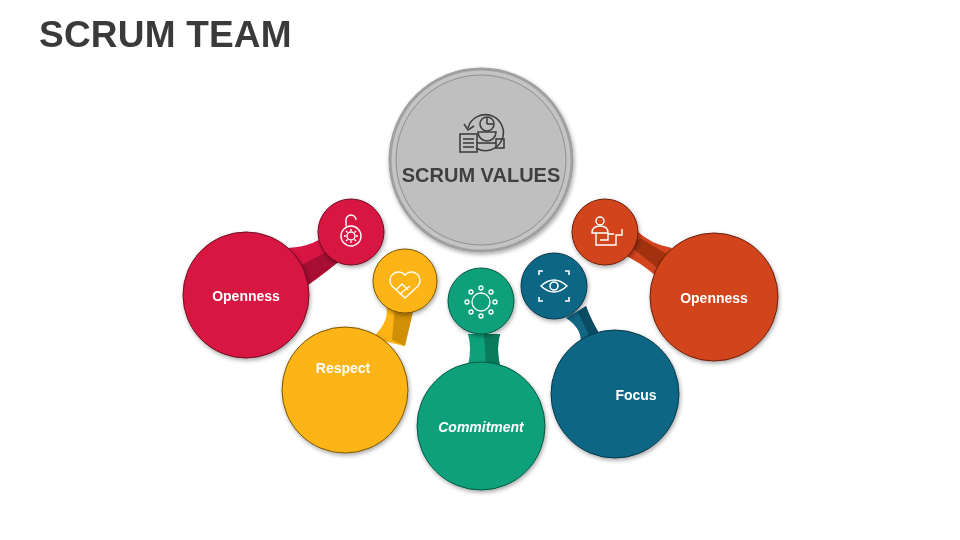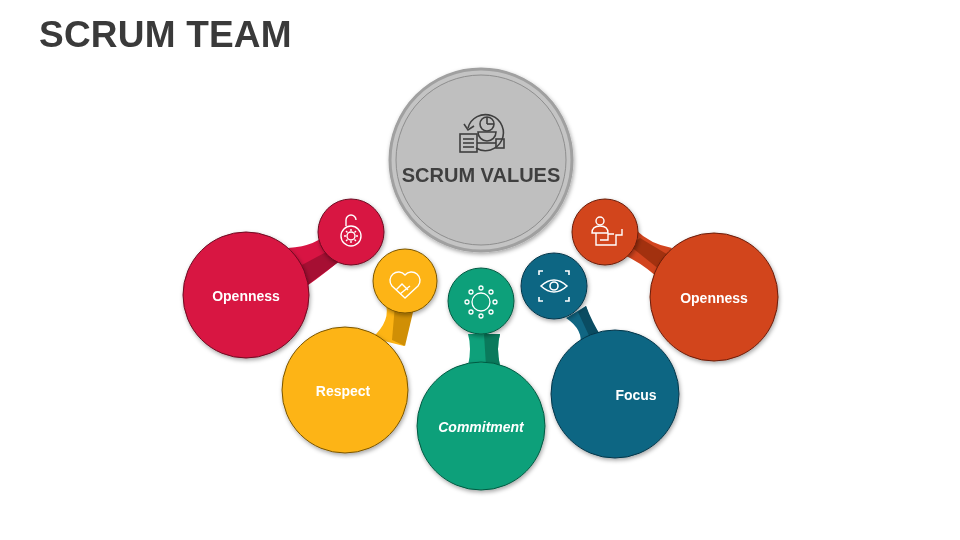--- a/index.html
+++ b/index.html
@@ -118,16 +118,16 @@
   <g fill="none" stroke="#fff" stroke-width="1.4">
     <circle cx="600" cy="221" r="4"></circle>
     <path d="M592,233 Q592,226 600,226 Q608,226 608,233 Z"></path>
     <path d="M596,233 v12 h20 v-10 h6 v-6"></path>
     <path d="M600,240 h8 v-6 h6"></path>
   </g>
 </svg>
 
 <div class="center-lbl" style="left:481px;top:175px;">SCRUM VALUES</div>
 <div class="lbl" style="left:246px;top:296px;">Openness</div>
-<div class="lbl" style="left:343px;top:391px;">Respect</div>
+<div class="lbl" style="left:343px;top:368px;">Respect</div>
 <div class="lbl" style="left:481px;top:427px;font-style:italic;">Commitment</div>
 <div class="lbl" style="left:636px;top:395px;">Focus</div>
 <div class="lbl" style="left:714px;top:298px;">Openness</div>
 
 </body></html>

